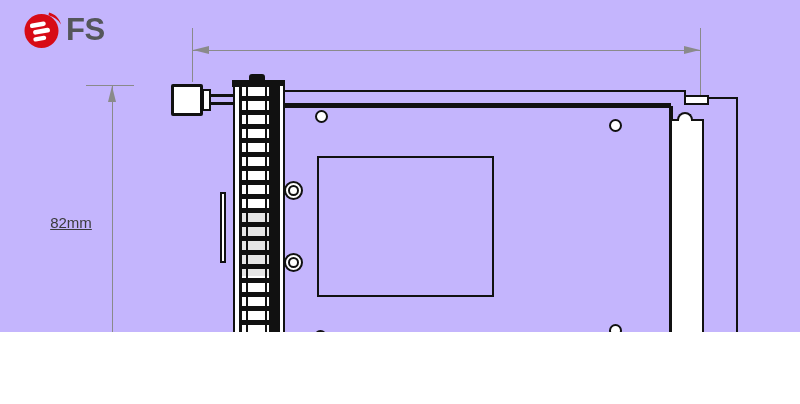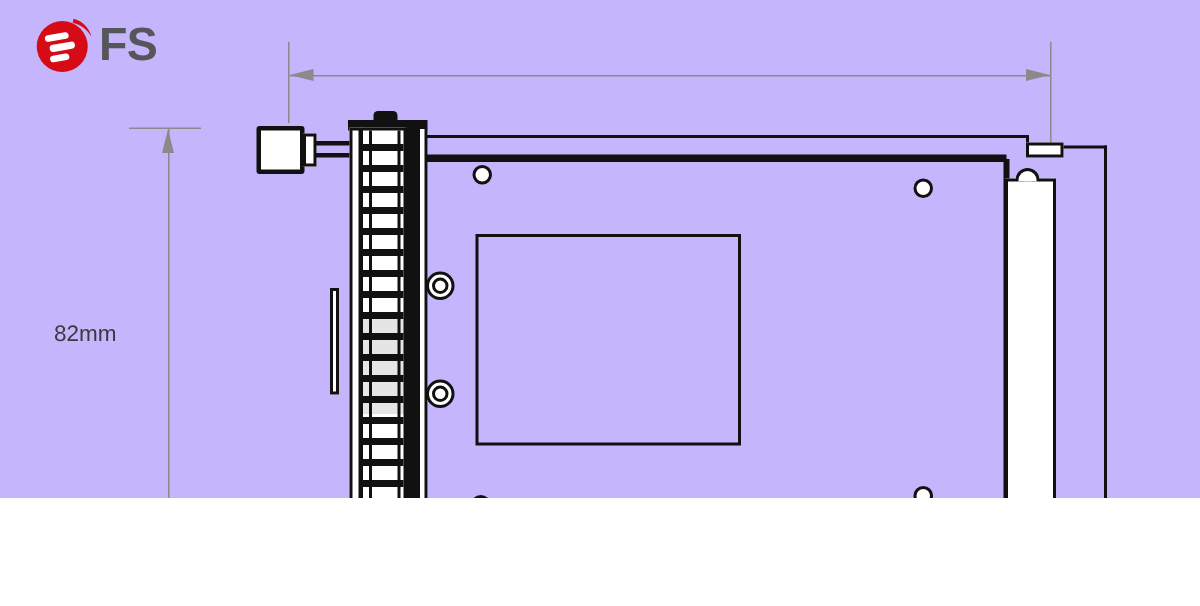--- a/index.html
+++ b/index.html
@@ -63,21 +63,21 @@
   <div class="dimline" style="left:700px;top:28px;width:1px;height:70px;"></div>
   <div class="dimline" style="left:193px;top:50px;width:507px;height:1px;"></div>
   <div class="arrow arrow-left" style="left:193px;top:46px;"></div>
   <div class="arrow arrow-right" style="left:684px;top:46px;"></div>
 
   <div class="dimline" style="left:86px;top:85px;width:48px;height:1px;"></div>
   <div class="dimline" style="left:86px;top:367px;width:55px;height:1px;"></div>
   <div class="dimline" style="left:112px;top:86px;width:1px;height:281px;"></div>
   <div class="arrow arrow-up" style="left:108px;top:86px;"></div>
   <div class="arrow arrow-down" style="left:108px;top:351px;"></div>
-  <div class="dimtext" style="left:36px;top:215px;width:70px;text-align:left;">82mm</div>
+  <div class="dimtext" style="left:36px;top:215px;width:70px;text-align:center;text-decoration:underline;">82mm</div>
 
   <div class="abs">
 
     <div class="outline" style="left:134px;top:84px;width:32px;height:32px;border-width:3px;border-radius:2px;"></div>
     <div class="outline" style="left:165px;top:89px;width:9px;height:22px;"></div>
     <div class="abs" style="left:173px;top:94px;width:24px;height:11px;border-top:3px solid #111;border-bottom:3px solid #111;box-sizing:border-box;"></div>
 
     <div class="outline" style="left:134px;top:337px;width:32px;height:32px;border-width:3px;border-radius:2px;"></div>
     <div class="outline" style="left:165px;top:342px;width:9px;height:22px;"></div>
     <div class="abs" style="left:173px;top:347px;width:24px;height:11px;border-top:3px solid #111;border-bottom:3px solid #111;box-sizing:border-box;"></div>

